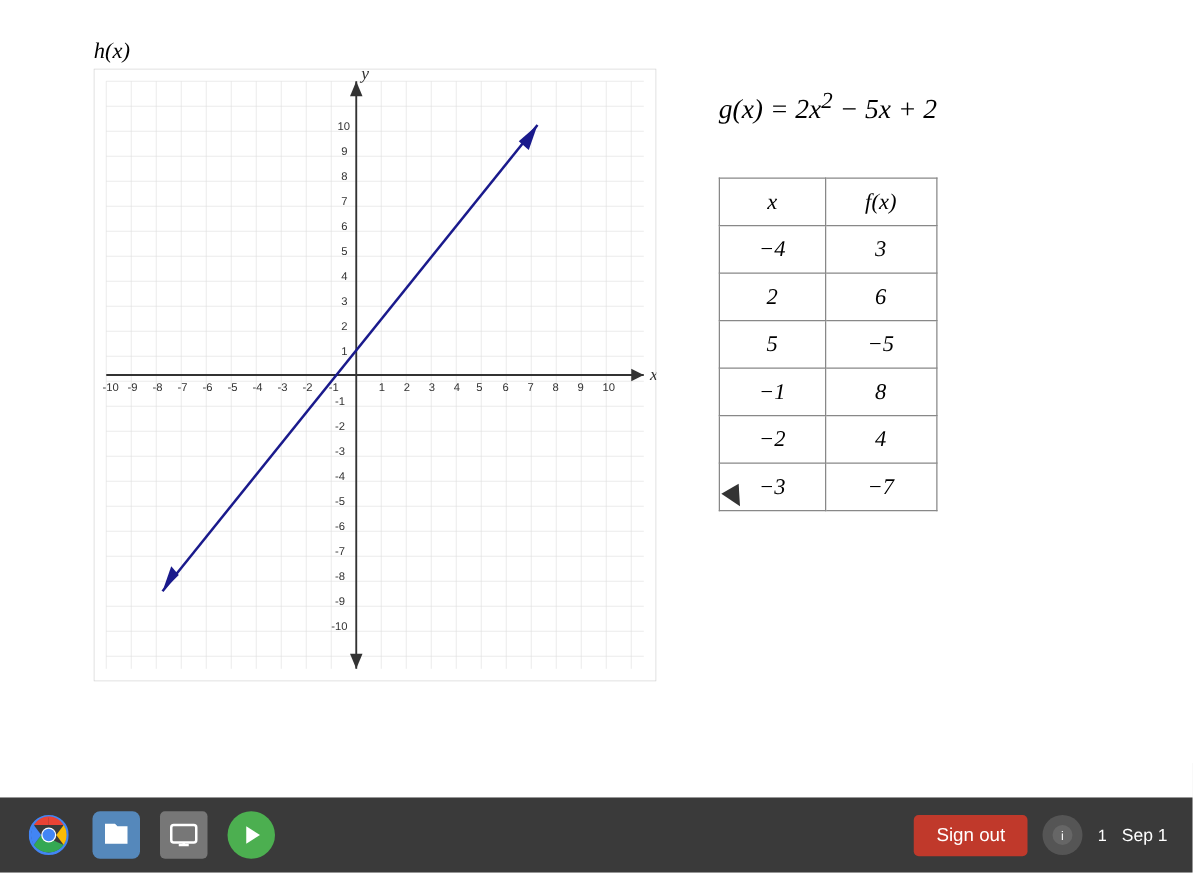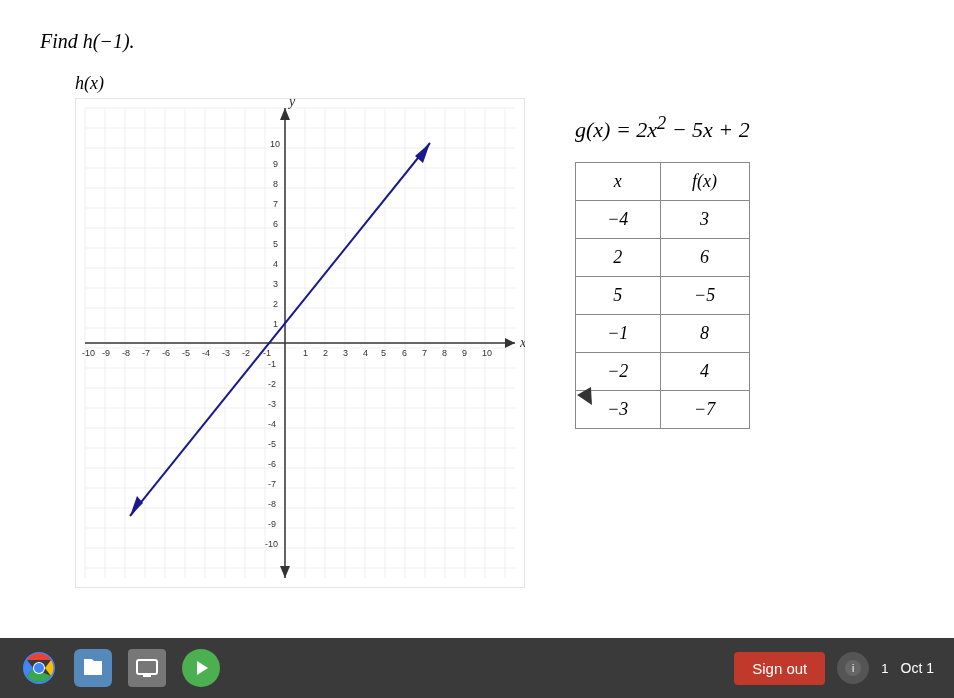--- a/index.html
+++ b/index.html
@@ -55,21 +55,21 @@
 
     .graph-svg {
       width: 450px;
       height: 490px;
     }
 
     
     .right-panel {
       display: flex;
       flex-direction: column;
-      gap: 19px;
+      gap: 42px;
       padding-top: 40px;
     }
 
     .formula {
       font-size: 22px;
       font-style: italic;
     }
 
     
     .function-table {
@@ -164,21 +164,20 @@
       border-top: 16px solid #333;
       transform: rotate(-30deg);
       top: 390px;
       left: 580px;
     }
   </style>
 </head>
 <body>
 
 <div class="main-content">
-  <div class="problem-title">Find h(−1).</div>
 
   <div class="content-row">
 
     <div class="graph-container">
       <div class="graph-label">h(x)</div>
       <svg class="graph-svg" viewBox="0 0 450 490" xmlns="http://www.w3.org/2000/svg">
 
         <rect width="450" height="490" fill="white" stroke="#ccc"></rect>
 
         <g stroke="#ddd" stroke-width="0.5">
@@ -380,15 +379,15 @@
 
   <div class="taskbar-right">
     <button class="sign-out-btn">Sign out</button>
     <div class="taskbar-badge">
       <svg width="18" height="18" viewBox="0 0 18 18" fill="none">
         <circle cx="9" cy="9" r="8" fill="#666"></circle>
         <text x="9" y="13" text-anchor="middle" font-size="10" fill="white" font-family="Arial">i</text>
       </svg>
     </div>
     <div style="color:white;font-family:Arial;font-size:13px;">1</div>
-    <div class="date-text">Oct 1</div>
+    <div class="date-text">Sep 1</div>
   </div>
 </div>
 
 </body></html>

